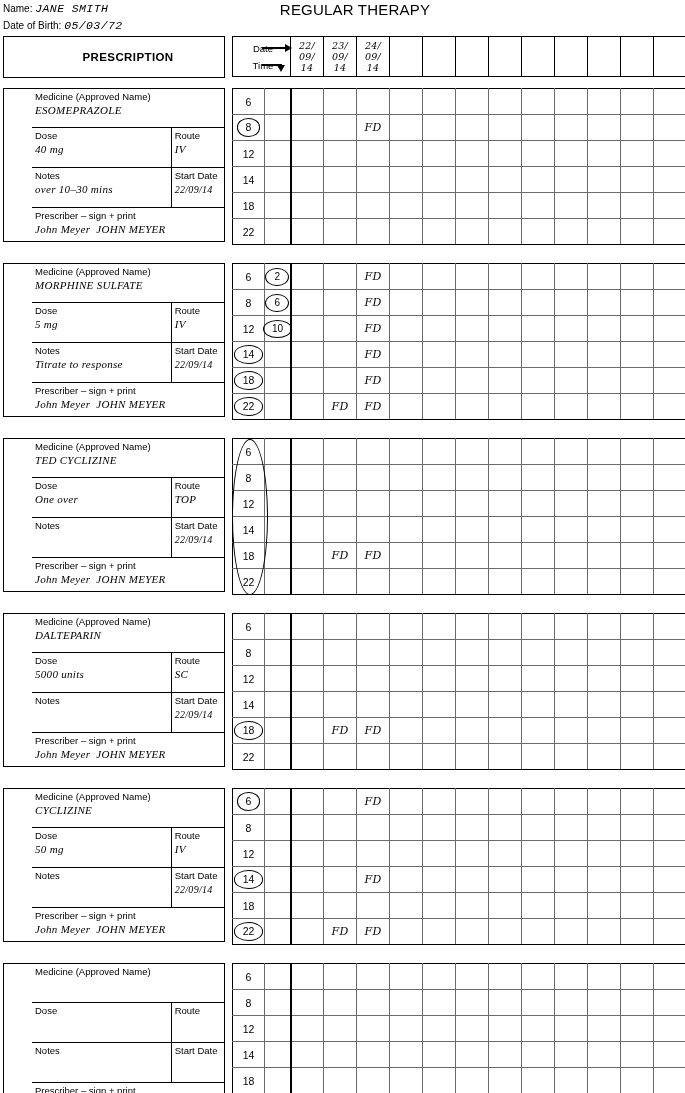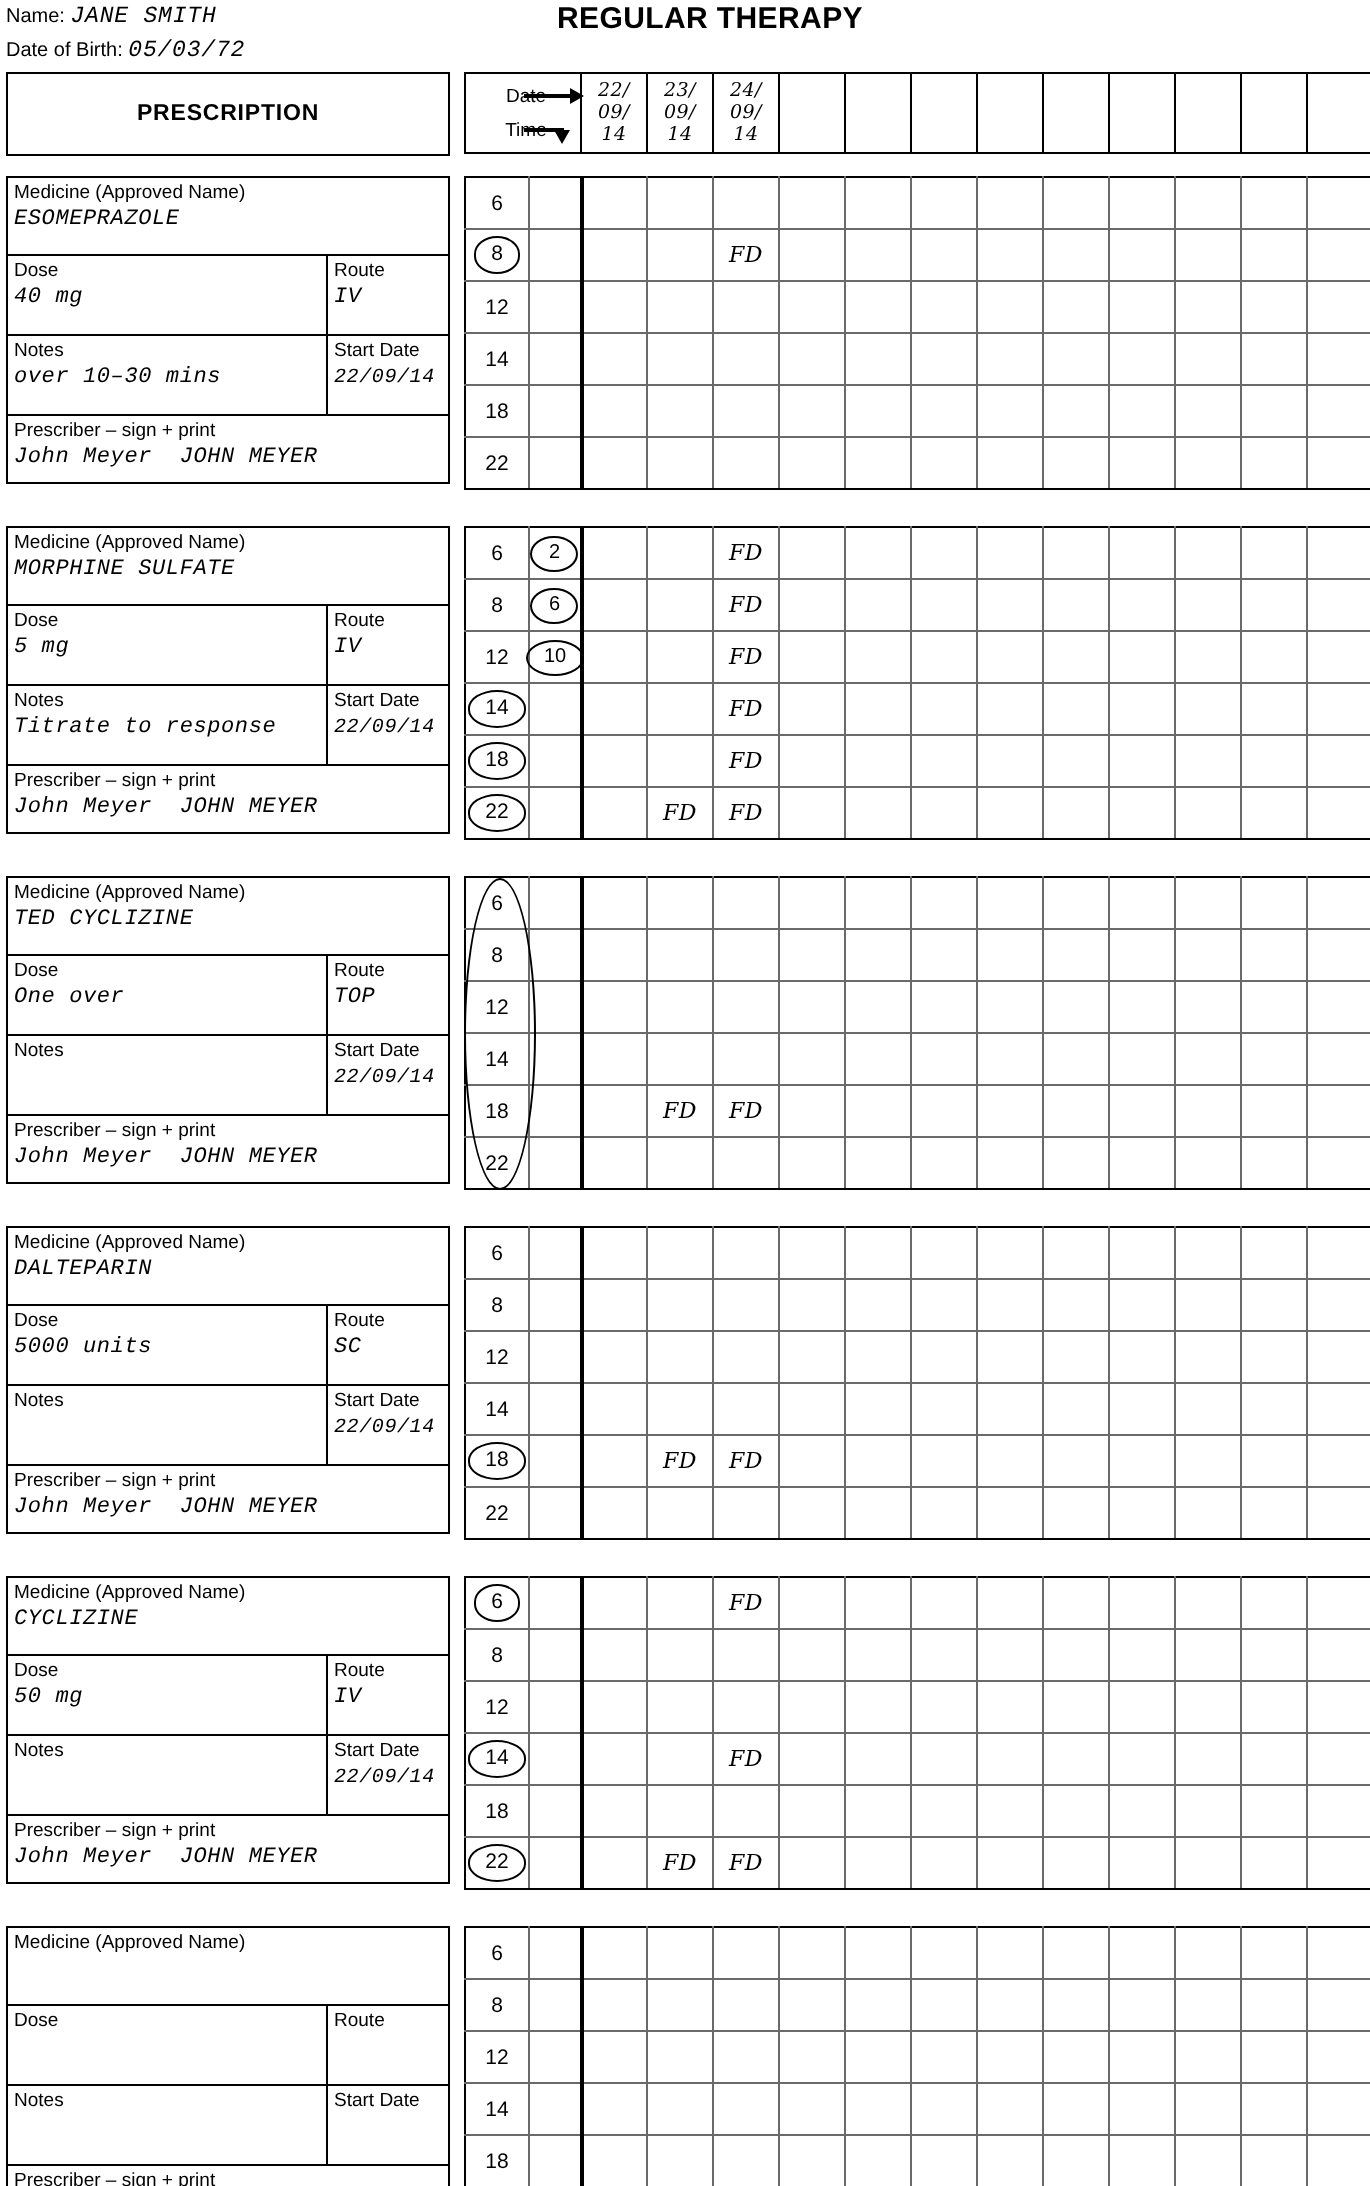--- a/index.html
+++ b/index.html
@@ -10,21 +10,21 @@
   body {
     width: 685px; height: 1093px;
     font-family: "Liberation Sans", sans-serif;
     color: #000;
     position: relative;
     overflow: hidden;
   }
 
   
   .hw {
-    font-family: Liberation Mono, monospace;
+    font-family: Liberation Serif, serif;
     font-style: italic;
     font-size: 11px;
     letter-spacing: 0.3px;
     white-space: nowrap;
   }
   .hw-sm { font-size: 10px; }
 
   
   .patient-header {
     position: absolute;
@@ -43,21 +43,21 @@
     font-size: 11.5px;
     letter-spacing: 0.4px;
   }
 
   .doc-title {
     position: absolute;
     left: 190px; top: 1px;
     width: 330px;
     text-align: center;
     font-size: 15px;
-    font-weight: bold;
+    font-weight: normal;
     letter-spacing: 0.2px;
   }
 
   
   .sheet {
     position: absolute;
     left: 0; top: 36px;
     width: 685px;
   }
   .band {
@@ -65,20 +65,21 @@
     width: 685px;
   }
 
   
   .presc-panel {
     position: absolute;
     left: 3px;
     width: 222px;
     border: 1.6px solid #000;
     background: #fff;
+    padding-left: 28px;
   }
   .presc-title-box {
     height: 40px;
     display: flex;
     align-items: center;
     justify-content: center;
     font-size: 11.5px;
     font-weight: bold;
     letter-spacing: 0.4px;
   }

